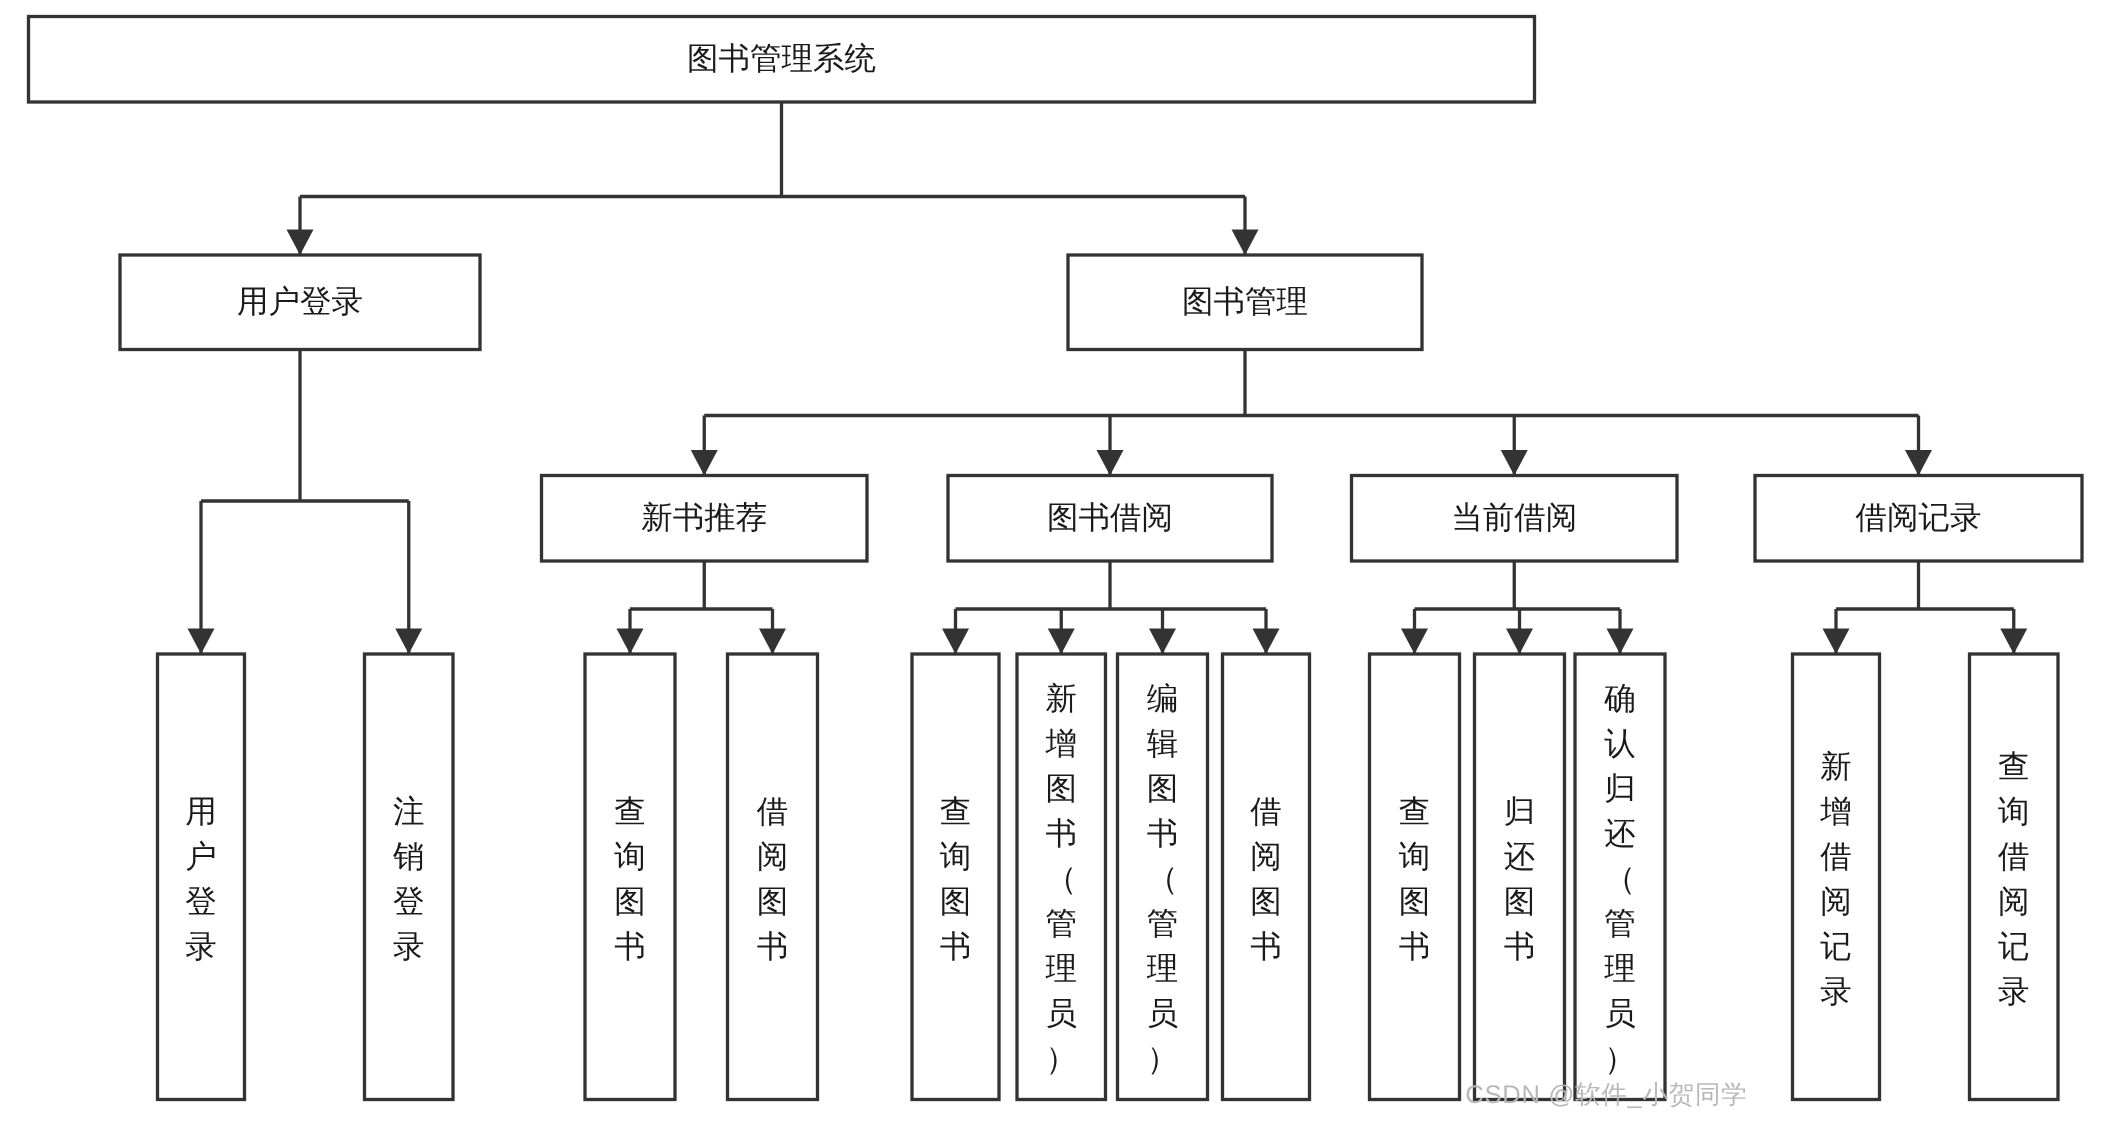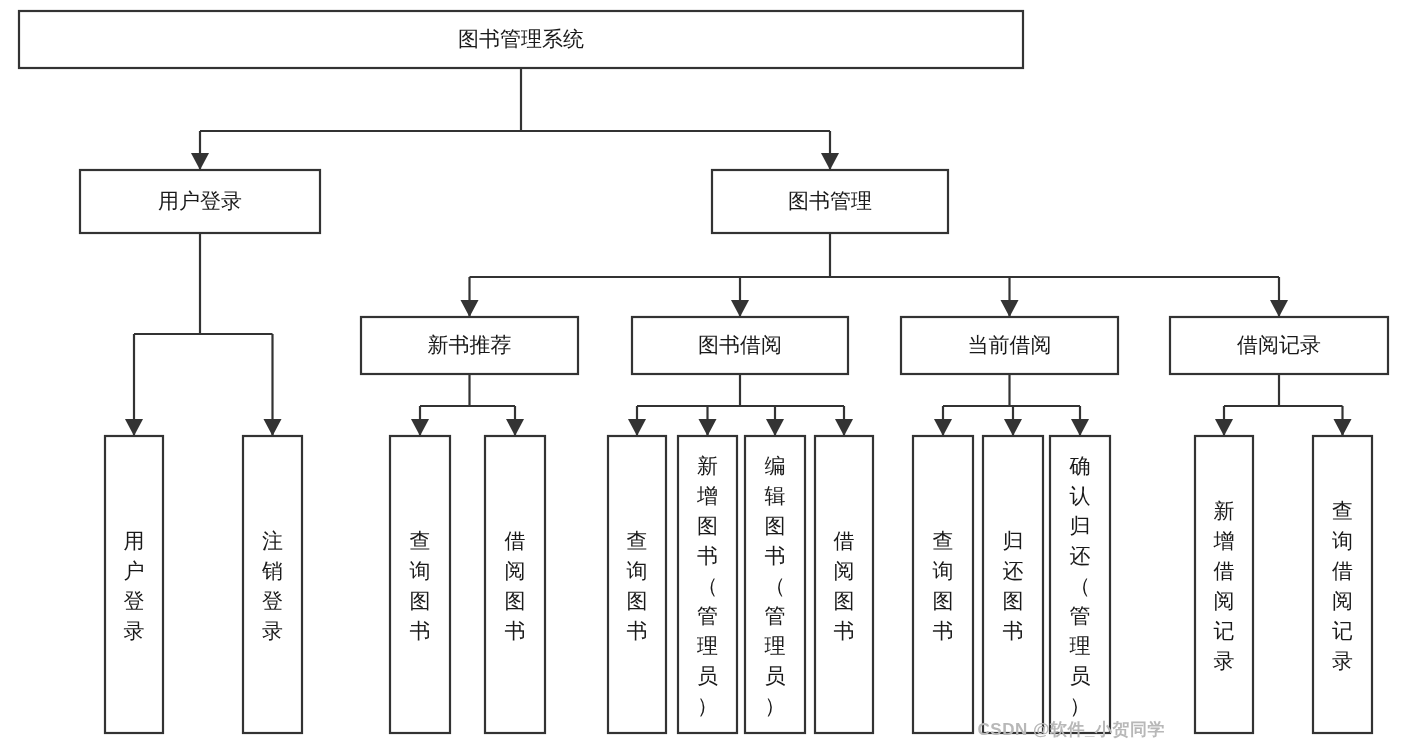--- a/index.html
+++ b/index.html
@@ -52,21 +52,20 @@
   .watermark {
     position: absolute;
     right: 8px;
     bottom: 6px;
     font-family: "Liberation Sans", "DejaVu Sans", sans-serif;
     font-size: 17px;
     color: #b8b8b8;
     letter-spacing: 0.5px;
     white-space: nowrap;
     pointer-events: none;
-    font-weight: bold;
   }
 </style>
 </head>
 <body>
 
 <div id="diagram-root">
   <svg id="flow" viewBox="0 0 1405 747" xmlns="http://www.w3.org/2000/svg">
     <g id="connectors-layer">
         <g>
           <line x1="521" y1="68" x2="521" y2="131" class="conn"></line>

